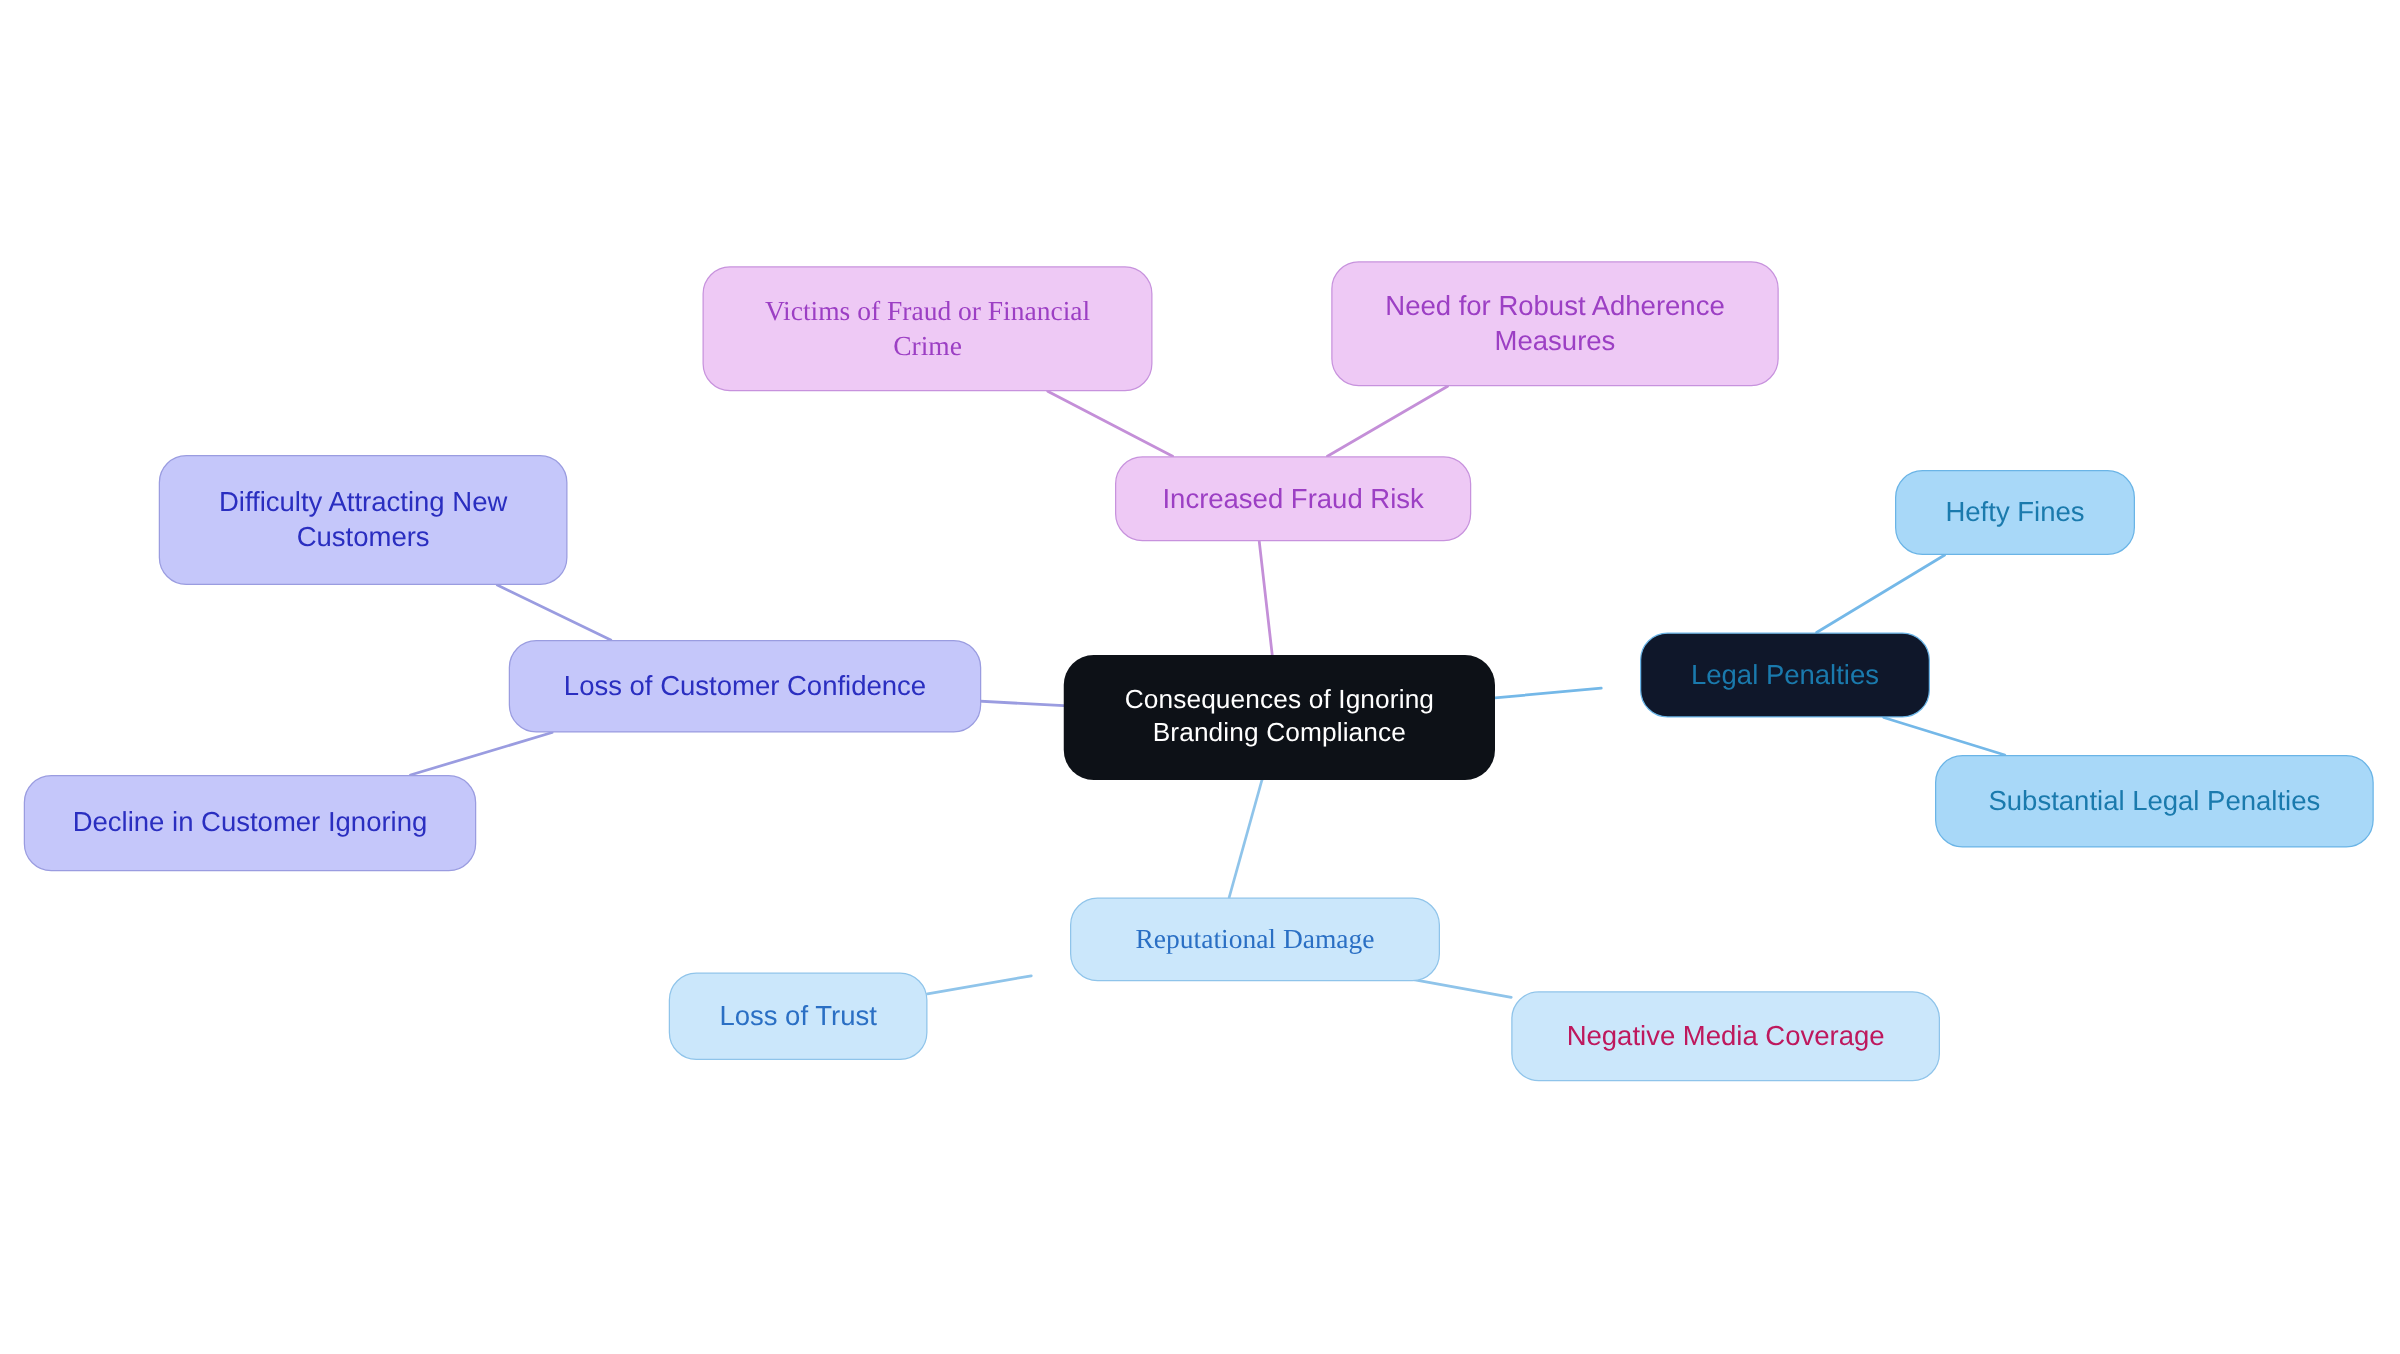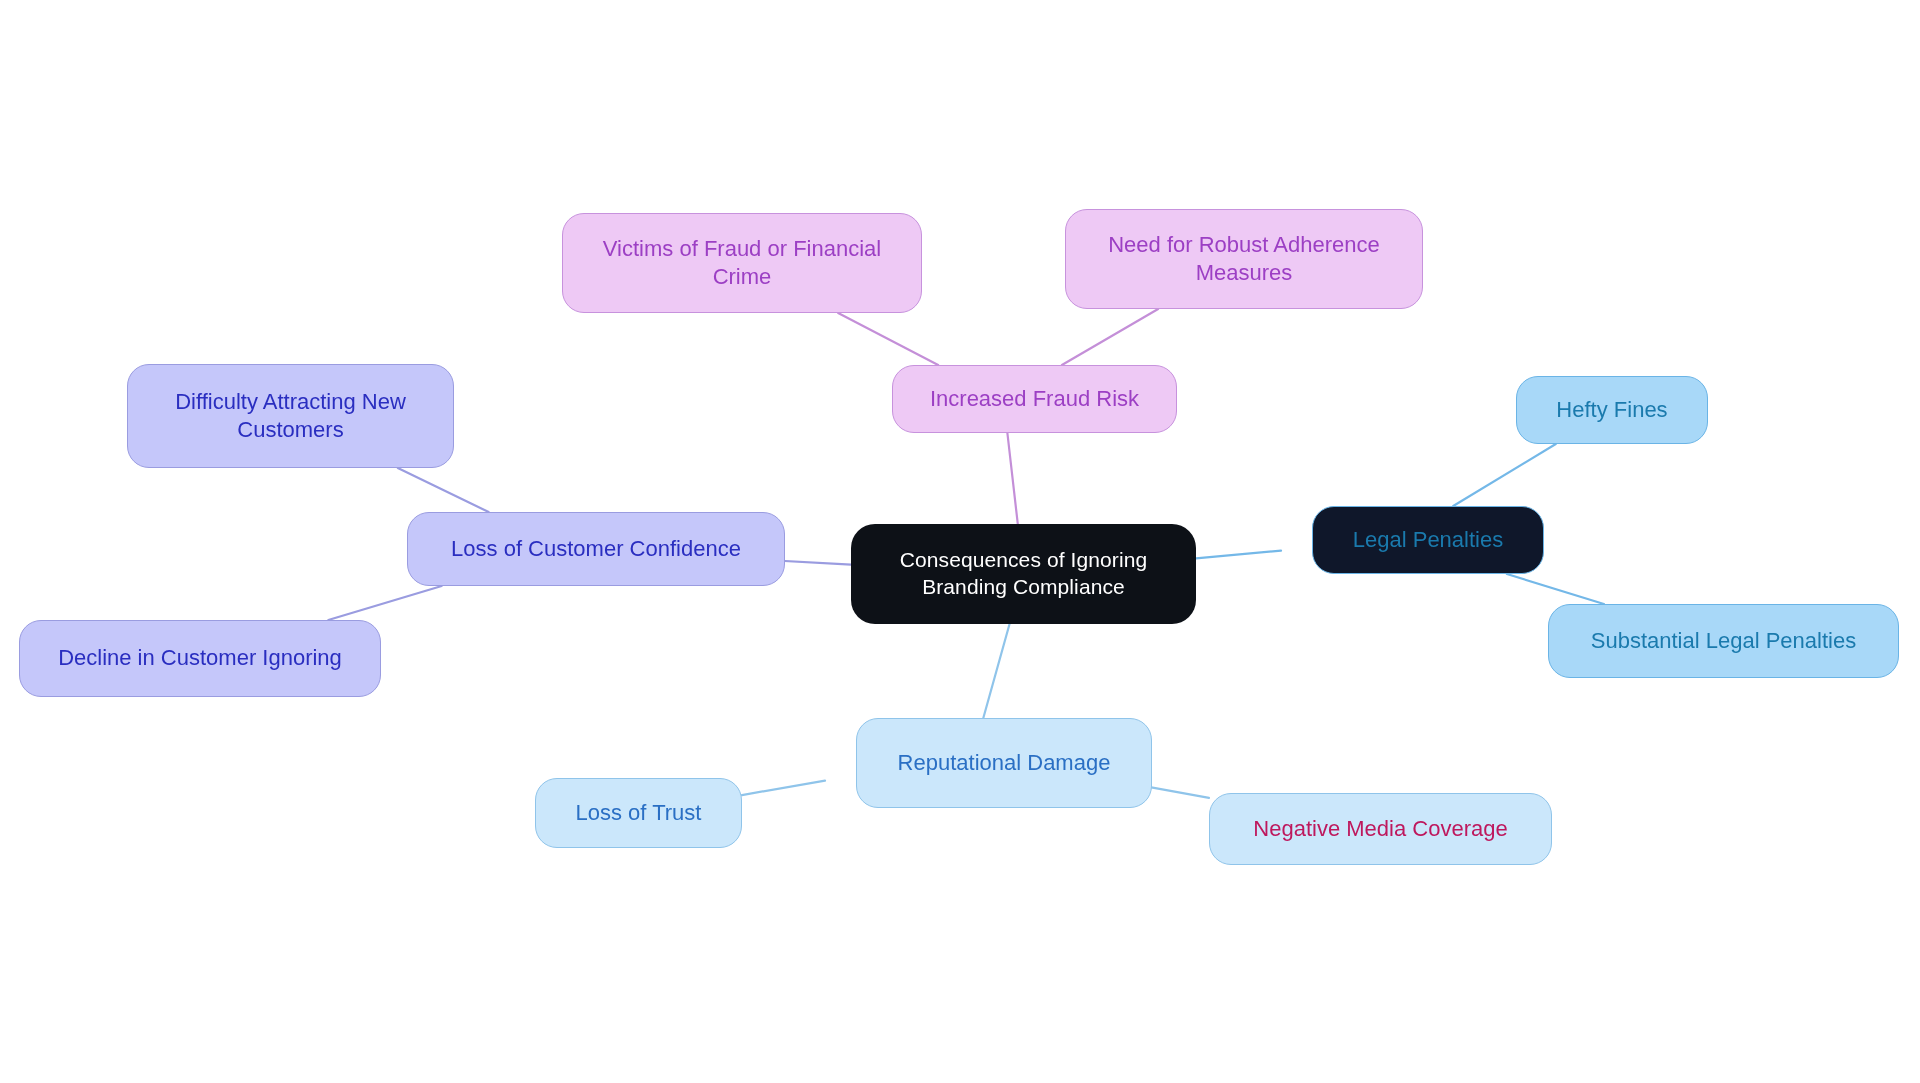--- a/index.html
+++ b/index.html
@@ -68,28 +68,28 @@
       <line x1="441.6666666666667" y1="586" x2="328.3333333333333" y2="620" stroke="#9a9ce0" stroke-width="2.2" stroke-linecap="round"></line>
       <line x1="1453.2307692307693" y1="506" x2="1555.7692307692307" y2="444" stroke="#74b8e8" stroke-width="2.2" stroke-linecap="round"></line>
       <line x1="1506.9108910891089" y1="574" x2="1603.8910891089108" y2="604" stroke="#74b8e8" stroke-width="2.2" stroke-linecap="round"></line>
       <line x1="825" y1="780.6621823617339" x2="742" y2="795.0538116591928" stroke="#8fc4ea" stroke-width="2.2" stroke-linecap="round"></line>
       <line x1="1121" y1="781.8760736196319" x2="1209" y2="797.8564417177914" stroke="#8fc4ea" stroke-width="2.2" stroke-linecap="round"></line>
     </svg>
   <div id="nodes">
       <div class="node root" style="left: 851px; top: 524px; width: 345px; height: 100px; background: rgb(13, 17, 23); color: rgb(255, 255, 255); border-color: rgb(13, 17, 23);"><span>Consequences of Ignoring
 Branding Compliance</span></div>
       <div class="node branch" style="left: 861px; top: 365px; width: 285px; height: 68px; background: rgb(238, 201, 245); color: rgb(156, 63, 196); border-color: rgb(199, 146, 221);"><span>Increased Fraud Risk</span></div>
-      <div class="node leaf" style="left: 562px; top: 213px; width: 360px; height: 100px; background: rgb(238, 201, 245); color: rgb(156, 63, 196); border-color: rgb(199, 146, 221);"><span>Victims of Fraud or Financial
+      <div class="node leaf" style="left: 562px; top: 213px; width: 360px; height: 100px; background: rgb(238, 201, 245); color: rgb(156, 63, 196); border-color: rgb(199, 146, 221); font-family: Liberation Serif, serif;"><span>Victims of Fraud or Financial
 Crime</span></div>
       <div class="node leaf" style="left: 1065px; top: 209px; width: 358px; height: 100px; background: rgb(238, 201, 245); color: rgb(156, 63, 196); border-color: rgb(199, 146, 221);"><span>Need for Robust Adherence
 Measures</span></div>
       <div class="node branch" style="left: 376px; top: 512px; width: 378px; height: 74px; background: rgb(197, 199, 250); color: rgb(42, 46, 192); border-color: rgb(154, 156, 224);"><span>Loss of Customer Confidence</span></div>
       <div class="node leaf" style="left: 127px; top: 364px; width: 327px; height: 104px; background: rgb(197, 199, 250); color: rgb(42, 46, 192); border-color: rgb(154, 156, 224);"><span>Difficulty Attracting New
 Customers</span></div>
       <div class="node leaf" style="left: 19px; top: 620px; width: 362px; height: 77px; background: rgb(197, 199, 250); color: rgb(42, 46, 192); border-color: rgb(154, 156, 224);"><span>Decline in Customer Ignoring</span></div>
       <div class="node branch" style="left: 1281px; top: 506px; width: 232px; height: 68px; background: #0f172a; color: rgb(26, 122, 173); border-color: rgb(106, 180, 230);"><span>Legal Penalties</span></div>
       <div class="node leaf" style="left: 1516px; top: 376px; width: 192px; height: 68px; background: rgb(168, 216, 248); color: rgb(26, 122, 173); border-color: rgb(106, 180, 230);"><span>Hefty Fines</span></div>
       <div class="node leaf" style="left: 1548px; top: 604px; width: 351px; height: 74px; background: rgb(168, 216, 248); color: rgb(26, 122, 173); border-color: rgb(106, 180, 230);"><span>Substantial Legal Penalties</span></div>
-      <div class="node branch" style="left: 825px; top: 718px; width: 296px; height: 90px; background: rgb(203, 231, 251); color: rgb(42, 111, 196); border-color: rgb(143, 196, 234);"><span>Reputational Damage</span></div>
+      <div class="node branch" style="left: 825px; top: 718px; width: 296px; height: 67px; background: rgb(203, 231, 251); color: rgb(42, 111, 196); border-color: rgb(143, 196, 234); font-family: Liberation Serif, serif;"><span>Reputational Damage</span></div>
       <div class="node leaf" style="left: 535px; top: 778px; width: 207px; height: 70px; background: rgb(203, 231, 251); color: rgb(42, 111, 196); border-color: rgb(143, 196, 234);"><span>Loss of Trust</span></div>
       <div class="node leaf" style="left: 1209px; top: 793px; width: 343px; height: 72px; background: rgb(203, 231, 251); color: #be185d; border-color: rgb(143, 196, 234);"><span>Negative Media Coverage</span></div>
     </div>
 </div>
 
 </body></html>

